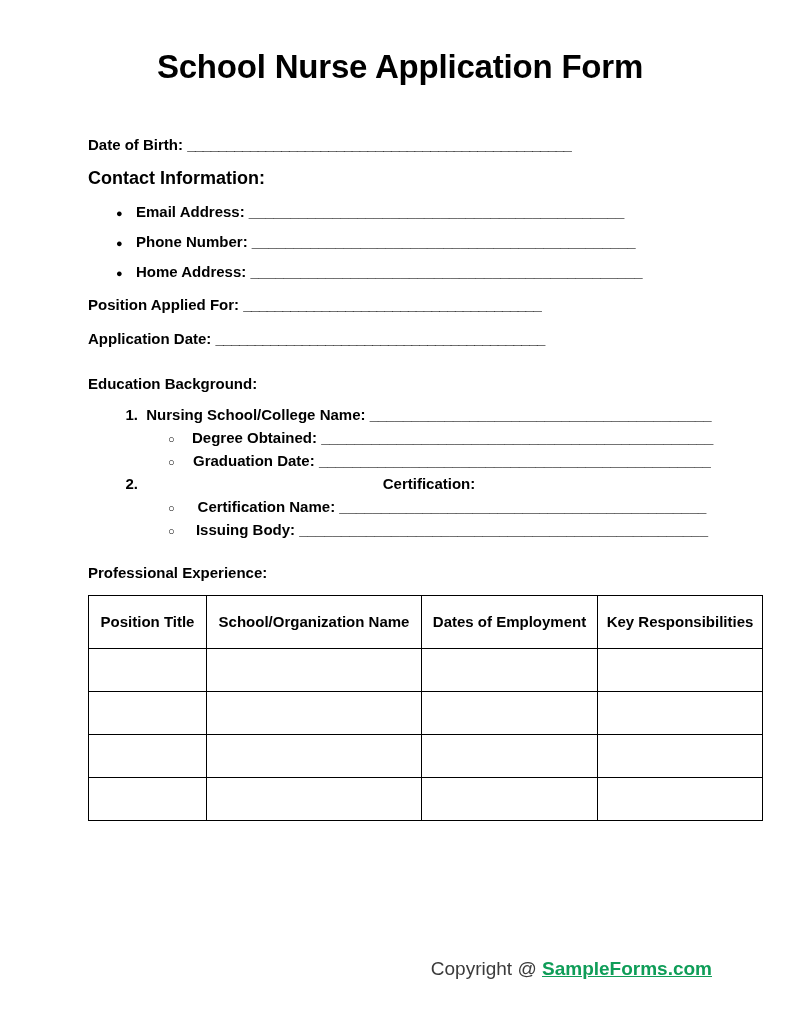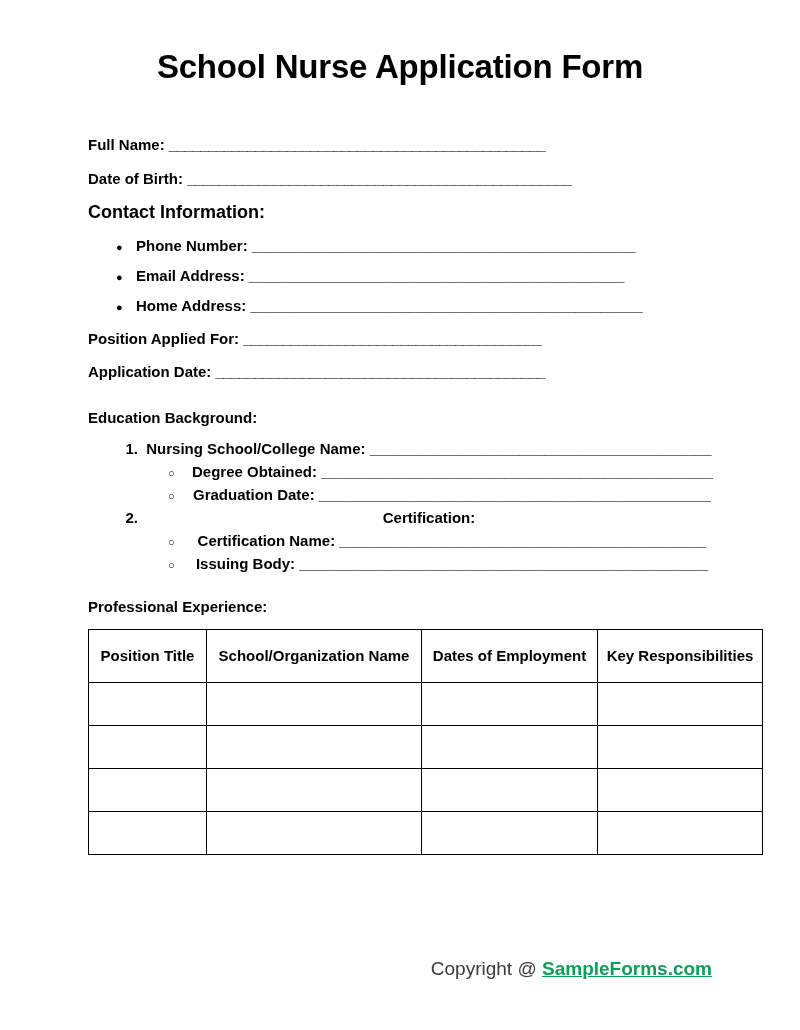--- a/index.html
+++ b/index.html
@@ -154,40 +154,36 @@
     text-decoration: underline;
   }
 </style>
 </head>
 <body>
 
 <div class="page">
 
   <h1 class="doc-title">School Nurse Application Form</h1>
 
-  <p class="field-line">
-    <span>Full Name:</span>
-    <span class="blank">________________________________________________</span>
-  </p>
 
   <p class="field-line">
     <span>Date of Birth:</span>
     <span class="blank">_________________________________________________</span>
   </p>
 
   <p class="label-only">Contact Information:</p>
 
   <ul class="bullets">
     <li>
+      <span>Email Address:</span>
+      <span class="blank">_____________________________________________</span>
+    </li>
+    <li>
       <span>Phone Number:</span>
       <span class="blank">______________________________________________</span>
-    </li>
-    <li>
-      <span>Email Address:</span>
-      <span class="blank">_____________________________________________</span>
     </li>
     <li>
       <span>Home Address:</span>
       <span class="blank">_______________________________________________</span>
     </li>
   </ul>
 
   <p class="field-line">
     <span>Position Applied For:</span>
     <span class="blank">______________________________________</span>

